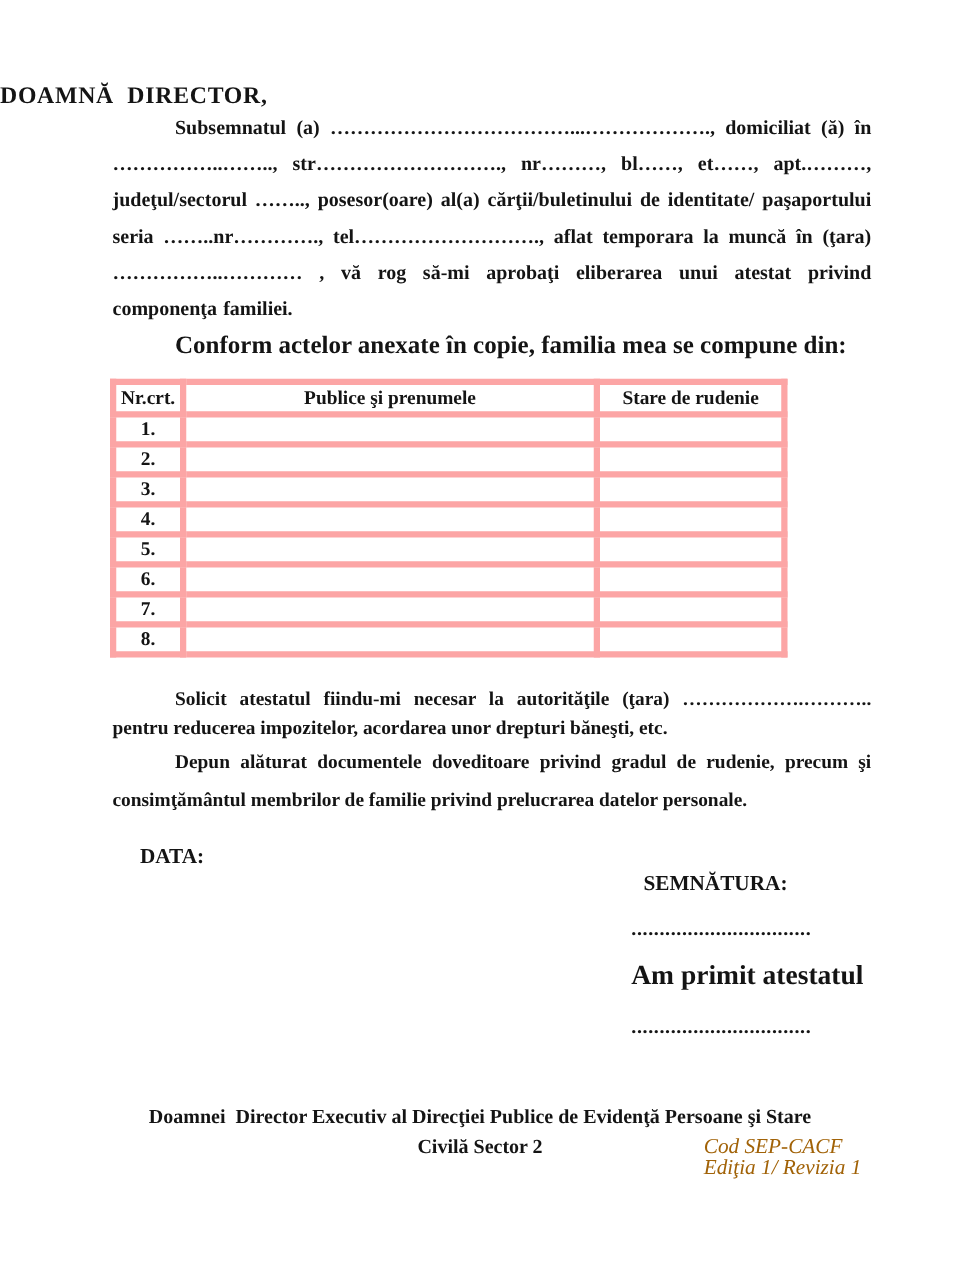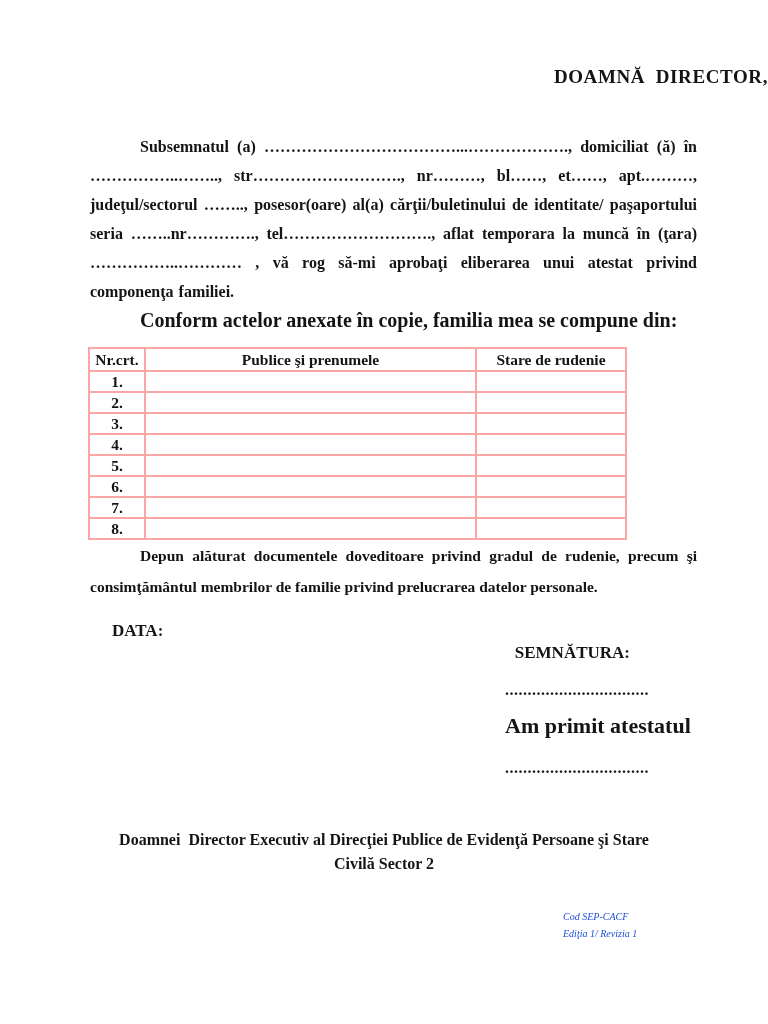--- a/index.html
+++ b/index.html
@@ -17,51 +17,50 @@
       height: 1024px;
       background: #ffffff;
       overflow: hidden;
       box-sizing: border-box;
       font-family: "Liberation Serif", "DejaVu Serif", serif;
       font-weight: 700;
       color: #141414;
     }
     .doc-title {
       padding-top: 66px;
-      text-align: right;
+      text-align: left;
       font-size: 19px;
       letter-spacing: 0.6px;
       white-space: pre;
     }
     .par {
       margin: 0 71px 0 90px;
       text-align: justify;
     }
     .intro {
-      margin-top: 44px;
       font-size: 16px;
       line-height: 29px;
       text-indent: 50px;
       word-spacing: 1px;
     }
     .conform {
       font-size: 20px;
       line-height: 29px;
       text-indent: 50px;
     }
     .family-table {
       border-collapse: collapse;
       margin: 12px 0 0 88px;
       table-layout: fixed;
     }
     .family-table col.c1 { width: 56px; }
     .family-table col.c2 { width: 331px; }
     .family-table col.c3 { width: 150px; }
     .family-table th, .family-table td {
-      border: 2px solid #fca5a5;
+      border: 5px solid #fca5a5;
       padding: 0 2px;
       height: 19px;
       line-height: 19px;
       font-size: 15px;
     }
     .family-table th {
       text-align: center;
       font-size: 15.5px;
       height: 21px;
       line-height: 21px;
@@ -103,25 +102,25 @@
       text-align: center;
       font-size: 16px;
       line-height: 24px;
       padding: 0 24px;
     }
     .addressee div { white-space: pre; }
     .doc-code {
       position: absolute;
       left: 563px;
       top: 908px;
-      font-size: 10px;
+      font-size: 17px;
       font-style: italic;
       font-weight: 400;
       line-height: 17px;
-      color: #1d4ed8;
+      color: #a16207;
     }
   </style>
 </head>
 <body>
 
 <div class="page">
 
   <div class="doc-title">DOAMNĂ  DIRECTOR,</div>
 
   <p class="par intro">Subsemnatul (a) ………………………………...………………., domiciliat (ă) în ……………..…….., str………………………., nr………, bl……, et……, apt.………, judeţul/sectorul …….., posesor(oare) al(a) cărţii/buletinului de identitate/ paşaportului seria ……..nr…………., tel………………………., aflat temporara la muncă în (ţara) ……………..………… , vă rog să-mi aprobaţi eliberarea unui atestat privind componenţa familiei.</p>
@@ -178,20 +177,21 @@
         <td></td>
       </tr>
       <tr>
         <td class="num">8.</td>
         <td></td>
         <td></td>
       </tr>
     </tbody>
   </table>
 
+  <p class="par solicit">Solicit atestatul fiindu-mi necesar la autorităţile (ţara) ……………….……….. pentru reducerea impozitelor, acordarea unor drepturi băneşti, etc.</p>
 
   <p class="par depun">Depun alăturat documentele doveditoare privind gradul de rudenie, precum şi consimţământul membrilor de familie privind prelucrarea datelor personale.</p>
 
   <div class="sig-row">
     <span class="data-label">DATA:</span>
     <span class="semn-label">SEMNĂTURA:</span>
   </div>
 
   <div class="receipt">
     <div class="dots1">................................</div>

